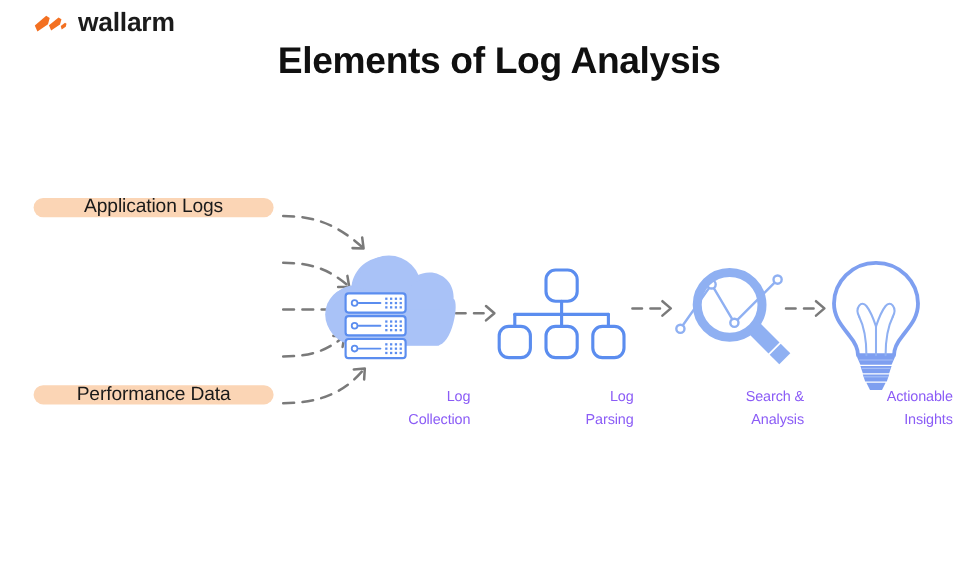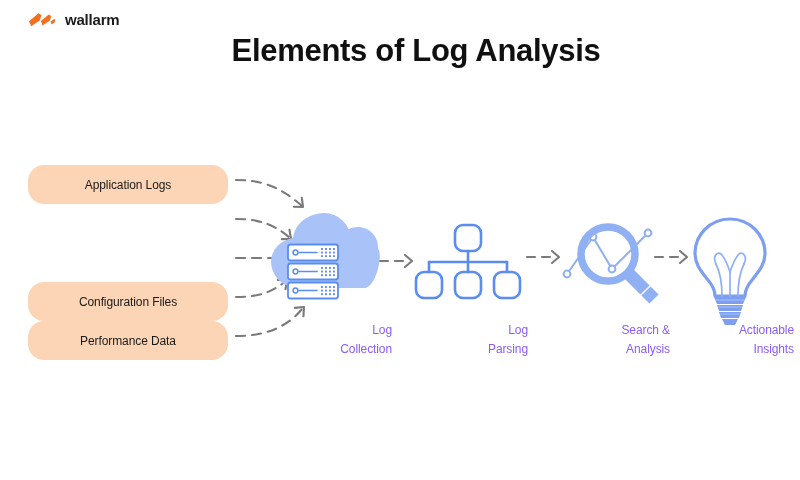--- a/index.html
+++ b/index.html
@@ -30,21 +30,21 @@
     align-items: center;
     height: 24px;
   }
   #brand-mark {
     width: 30px;
     height: 18px;
     display: block;
   }
   #brand-name {
     margin-left: 7px;
-    font-size: 15px;
+    font-size: 22px;
     font-weight: 700;
     color: #1b1b1b;
     letter-spacing: -0.2px;
     line-height: 1;
   }
 
   
   #page-title {
     position: absolute;
     left: 0;
@@ -54,25 +54,25 @@
     font-size: 31px;
     font-weight: 700;
     color: #101010;
     letter-spacing: -0.3px;
     padding-left: 16px;
   }
 
   
   .pill {
     position: absolute;
-    height: 39px;
+    height: 16px;
     border-radius: 16px;
     background: #FBD5B5;
     color: #1a1a1a;
-    font-size: 12px;
+    font-size: 16px;
     display: flex;
     align-items: center;
     justify-content: center;
     white-space: nowrap;
     letter-spacing: -0.1px;
   }
 
   
   .stage-label {
     position: absolute;
@@ -152,23 +152,20 @@
       </g>
       <g>
         <path d="M655,257 L681,257" fill="none" stroke="#7a7a7a" stroke-width="2.1" stroke-dasharray="8 7" stroke-linecap="round"></path>
         <use href="#arrowhead-r" transform="translate(687,257)"></use>
       </g>
     </g>
   </svg>
 
   <div class="pill" style="left:28px; top:165px; width:200px;">
     <span>Application Logs</span>
-  </div>
-  <div class="pill" style="left:28px; top:282px; width:200px;">
-    <span>Configuration Files</span>
   </div>
   <div class="pill" style="left:28px; top:321px; width:200px;justify-content:center;">
     <span>Performance Data</span>
   </div>
 
   <svg class="layer" id="icon-layer" viewBox="0 0 800 480">
 
     <g>
 
       <path d="M299,288

